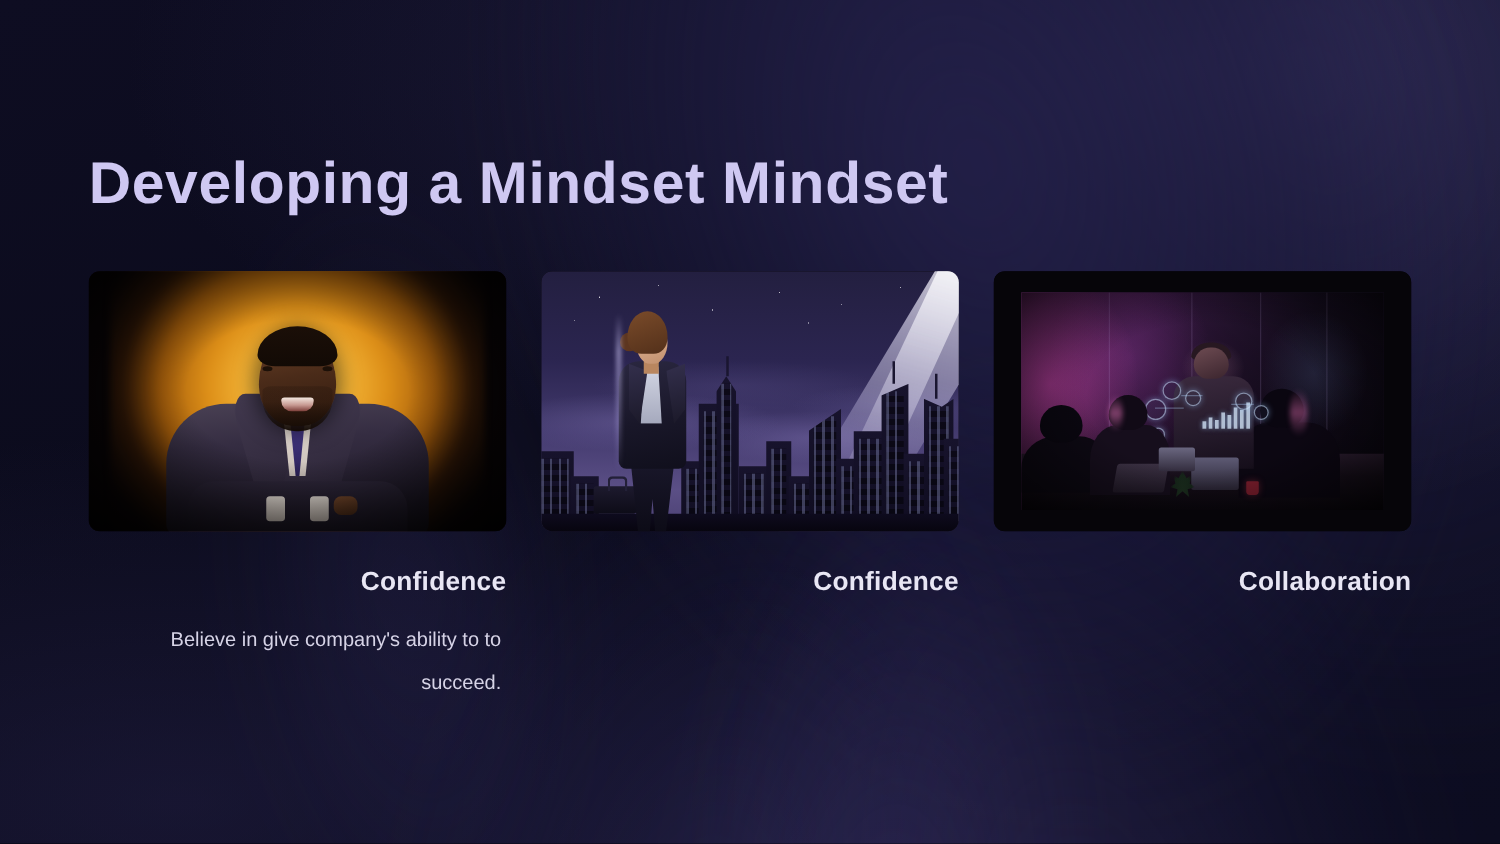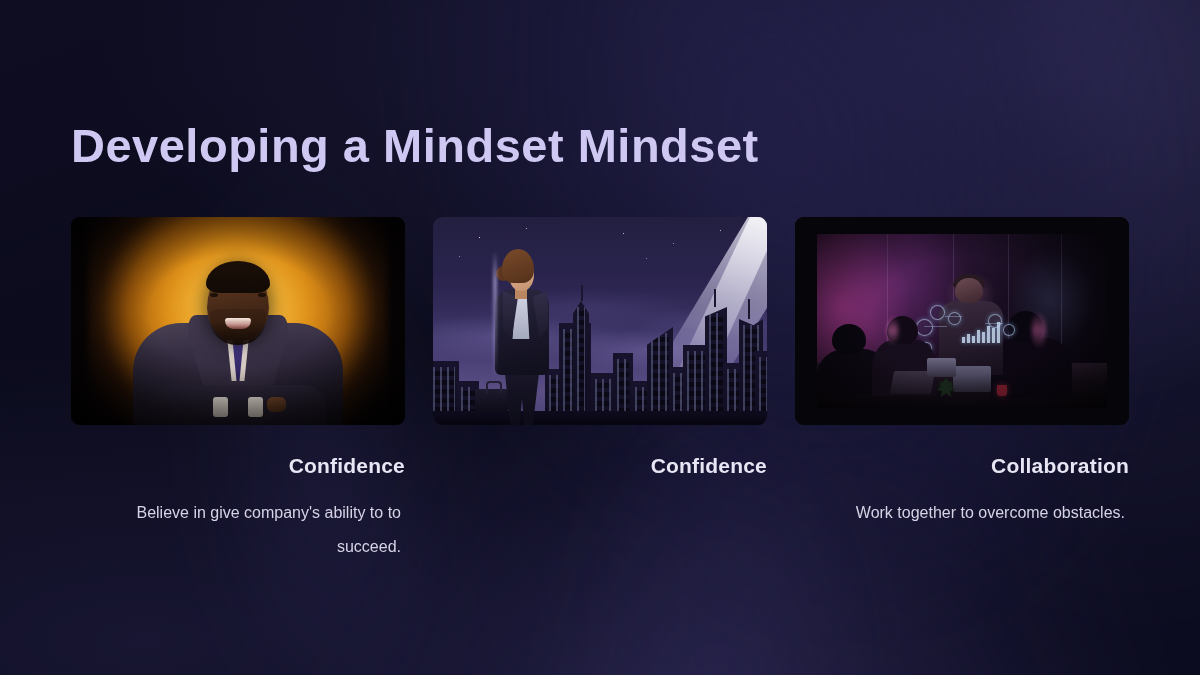--- a/index.html
+++ b/index.html
@@ -526,17 +526,16 @@
             <div class="i3-laptop" style="left:26%; bottom:8%; width:14%; height:13%; transform:skewX(-10deg);"></div>
             <div class="i3-laptop" style="left:47%; bottom:9%; width:13%; height:15%; background:linear-gradient(180deg,#5d5a74,#2a2534);"></div>
             <div class="i3-laptop" style="left:38%; bottom:18%; width:10%; height:11%; background:linear-gradient(180deg,#6a6780,#332d3e);"></div>
             <div class="i3-plant"></div>
             <div class="i3-mug"></div>
             <div class="i3-vig"></div>
           </div>
         </div>
       </div>
       <div class="card-title">Collaboration</div>
-      <div class="card-body">Work together to overcome obstacles.</div>
     </div>
 
   </div>
 </div>
 
 </body></html>

